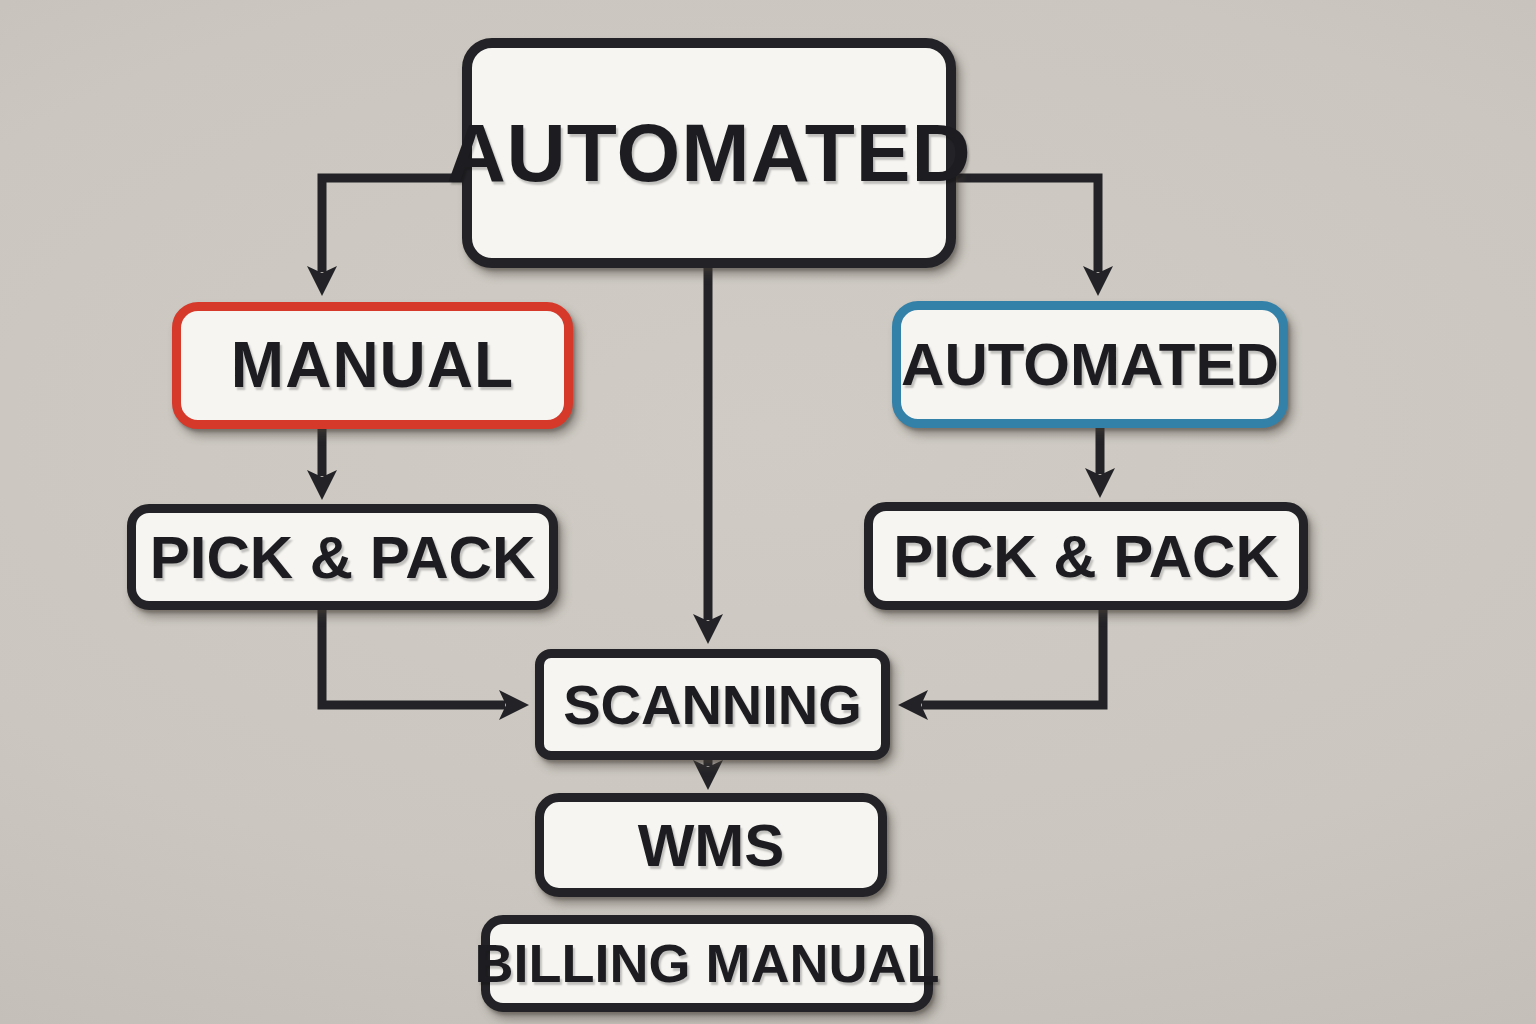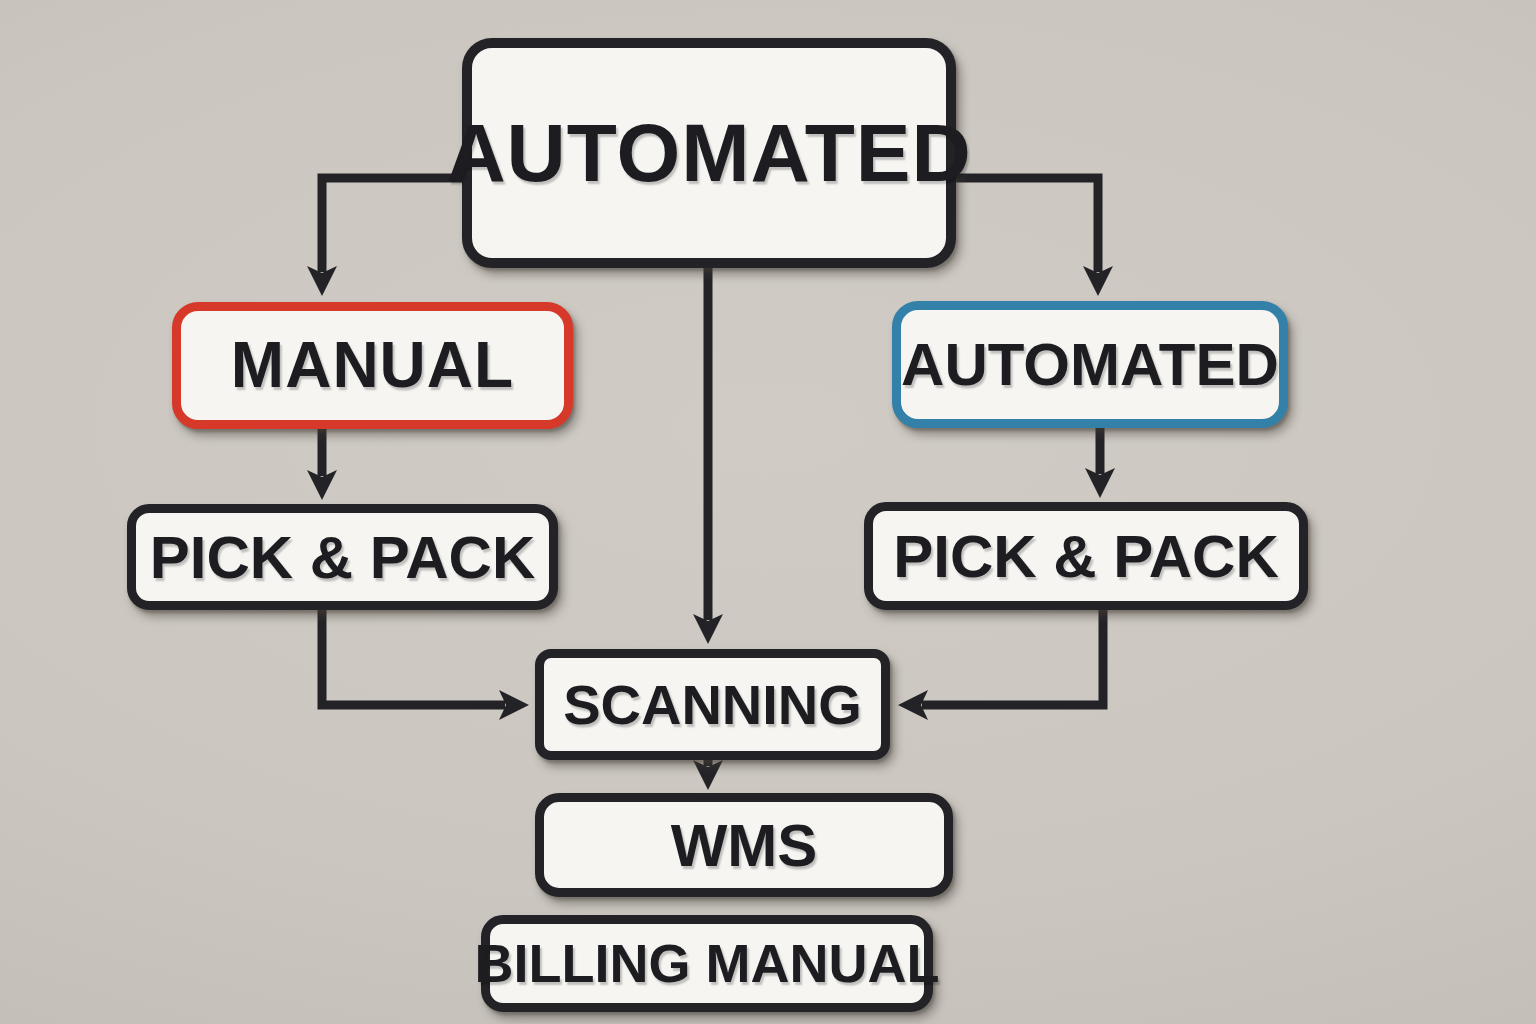--- a/index.html
+++ b/index.html
@@ -23,21 +23,21 @@
     text-shadow:2px 3px 2px rgba(0,0,0,0.22);
     box-shadow:5px 7px 10px rgba(70,64,58,0.45), 2px 3px 3px rgba(60,55,50,0.35);
   }
   .node .inner{text-align:center;line-height:0.95;}
   .n-title{left:462px;top:38px;width:494px;height:230px;border-width:10px;border-radius:30px;font-size:82px;letter-spacing:1px;}
   .n-manual{left:172px;top:302px;width:401px;height:127px;border-color:#d6392a;border-radius:26px;font-size:64px;letter-spacing:1px;}
   .n-automated{left:892px;top:301px;width:396px;height:127px;border-color:#3380a9;border-radius:26px;font-size:60px;}
   .n-ppl{left:127px;top:504px;width:431px;height:106px;border-radius:22px;font-size:60px;}
   .n-ppr{left:864px;top:502px;width:444px;height:108px;border-radius:22px;font-size:60px;}
   .n-scanning{left:535px;top:649px;width:355px;height:111px;border-radius:16px;font-size:56px;}
-  .n-wms{left:535px;top:793px;width:418px;height:104px;border-radius:24px;font-size:60px;}
+  .n-wms{left:535px;top:793px;width:352px;height:104px;border-radius:24px;font-size:60px;}
   .n-billing{left:481px;top:915px;width:452px;height:97px;border-radius:22px;font-size:54px;}
 </style>
 </head>
 <body>
 
 <div class="stage">
 
   <svg class="edges" viewBox="0 0 1536 1024" xmlns="http://www.w3.org/2000/svg">
     <defs>
       <marker id="arrow" markerUnits="userSpaceOnUse" markerWidth="34" markerHeight="34" refX="6" refY="15" orient="auto">

